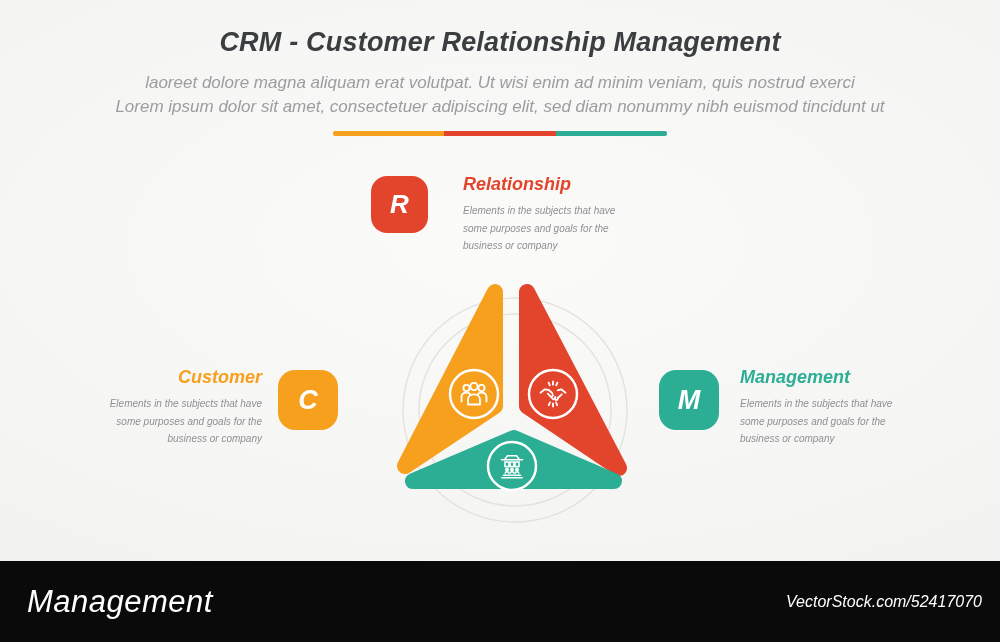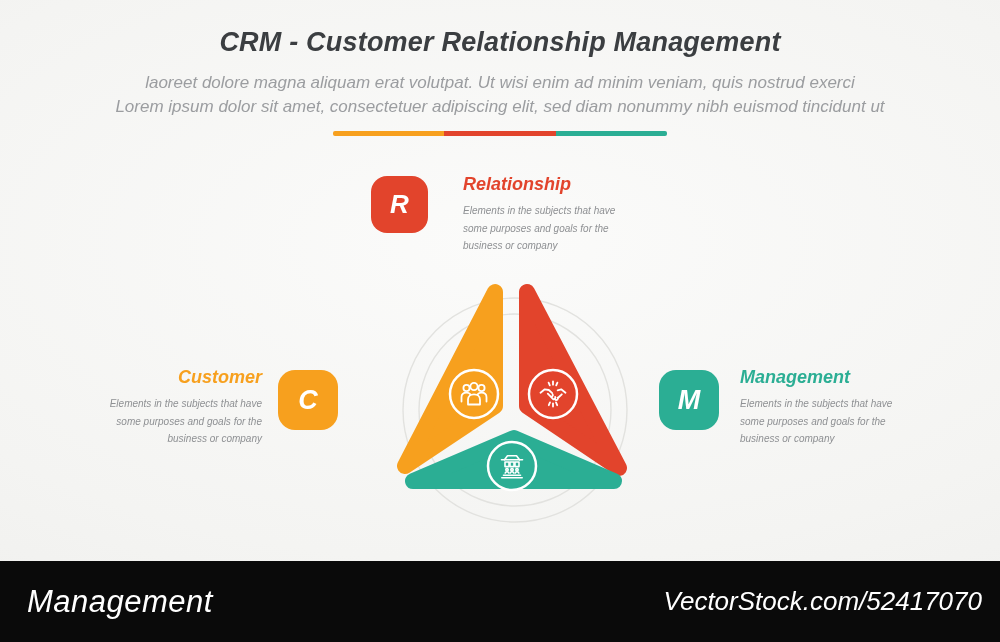--- a/index.html
+++ b/index.html
@@ -41,21 +41,21 @@
   .diagram-svg { position:absolute; left:370px; top:253px; width:300px; height:285px; }
   .ring { fill:none; stroke:#e2e2df; stroke-width:1.4; }
   .wedge { stroke-width:16; stroke-linejoin:round; }
   .icon-circle { fill:none; stroke:#ffffff; stroke-width:2.5; }
   .glyph { fill:none; stroke:#ffffff; stroke-width:1.8; stroke-linecap:round; stroke-linejoin:round; }
   .watermark-bar {
     position:absolute; left:0; top:561px; width:1000px; height:81px;
     display:flex; align-items:center; justify-content:space-between;
   }
   .wm-brand { color:#ffffff; font-size:31px; font-weight:500; margin-left:27px; letter-spacing:0.5px; }
-  .wm-credit { color:#ffffff; font-size:26px; font-weight:400; margin-right:18px; }
+  .wm-credit { color:#ffffff; font-size:16px; font-weight:400; margin-right:18px; }
 </style>
 </head>
 <body>
 
 <div class="stage">
 
   <div class="main-title">CRM - Customer Relationship Management</div>
 
   <div class="subtitle">
     <div>laoreet dolore magna aliquam erat volutpat. Ut wisi enim ad minim veniam, quis nostrud exerci</div>

